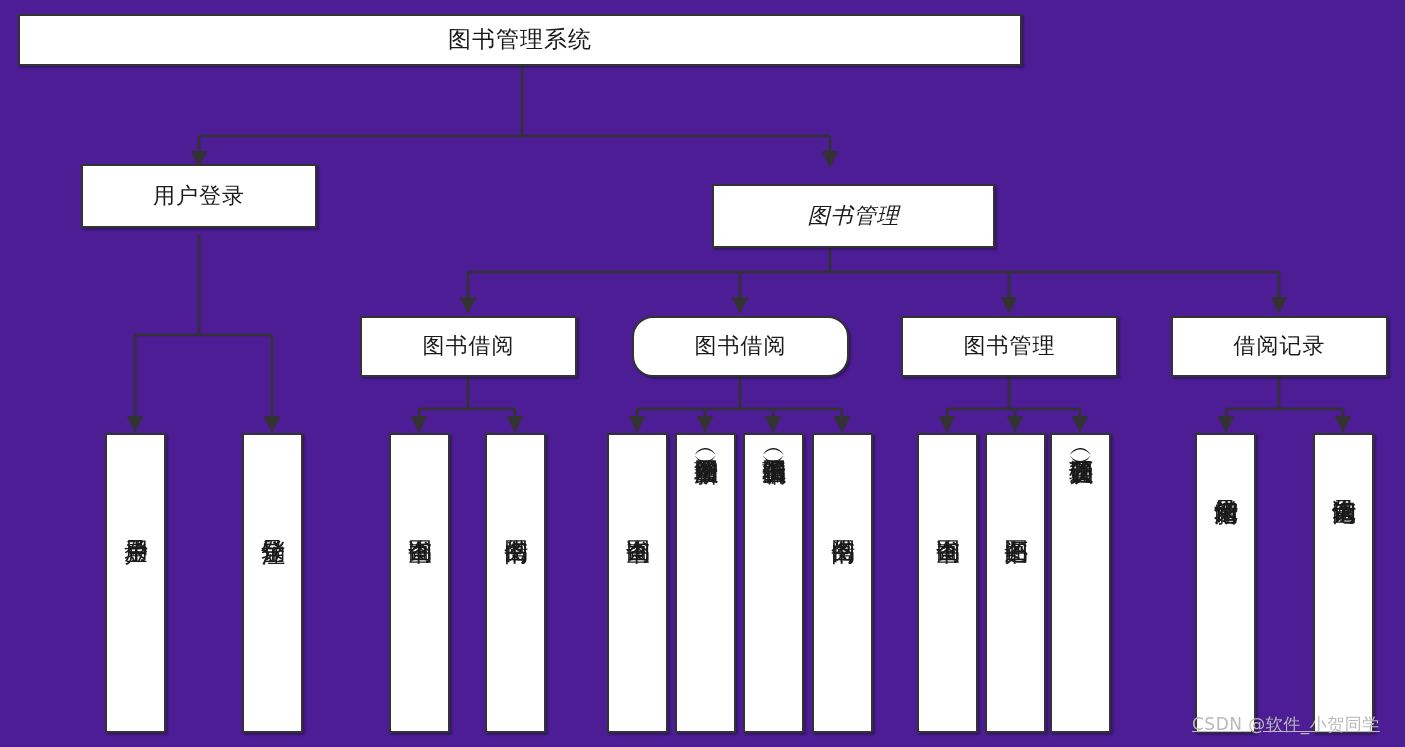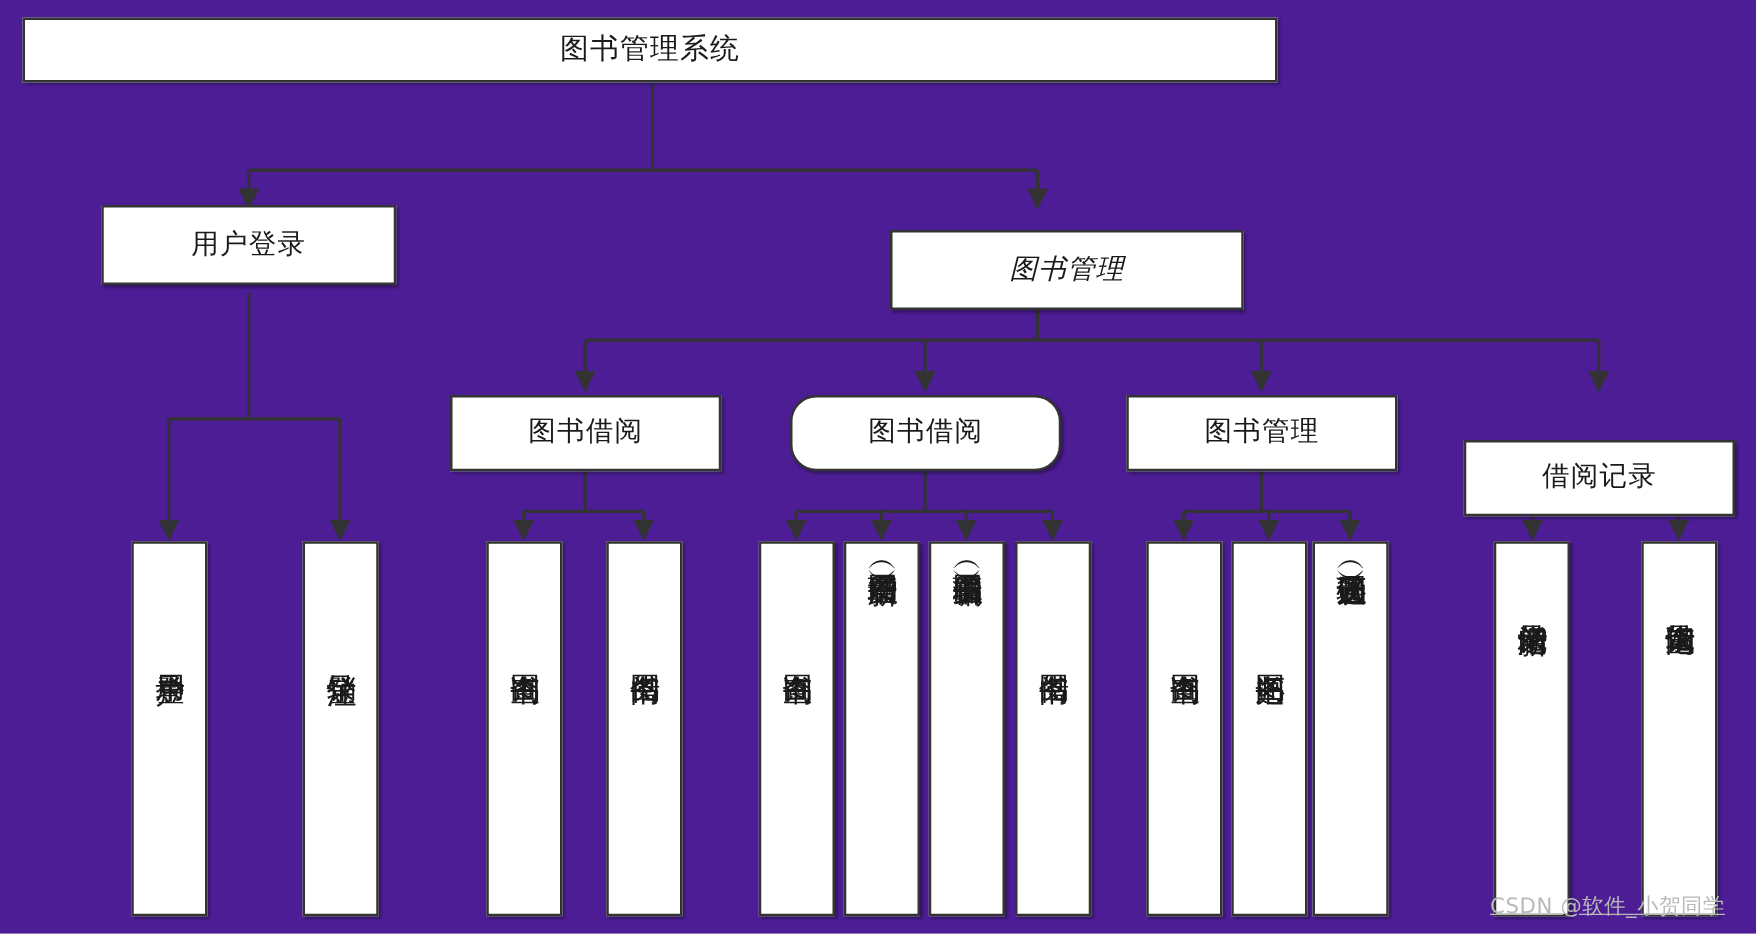--- a/index.html
+++ b/index.html
@@ -142,21 +142,21 @@
 
   <div class="node horiz" style="left:360px; top:316px; width:217px; height:61px;">
     <span class="label">图书借阅</span>
   </div>
   <div class="node horiz" style="left:632px; top:316px; width:217px; height:61px;border-radius:21px;">
     <span class="label">图书借阅</span>
   </div>
   <div class="node horiz" style="left:901px; top:316px; width:217px; height:61px;">
     <span class="label">图书管理</span>
   </div>
-  <div class="node horiz" style="left:1171px; top:316px; width:217px; height:61px;margin-top:36px;">
+  <div class="node horiz" style="left:1171px; top:316px; width:217px; height:61px;">
     <span class="label">借阅记录</span>
   </div>
 
   <div class="node vert" style="left:105px; top:433px; width:61px; height:300px; padding-top:86px;">
     <span class="label">用户登录</span>
   </div>
   <div class="node vert" style="left:242px; top:433px; width:61px; height:300px; padding-top:86px;">
     <span class="label">注销登录</span>
   </div>
 

